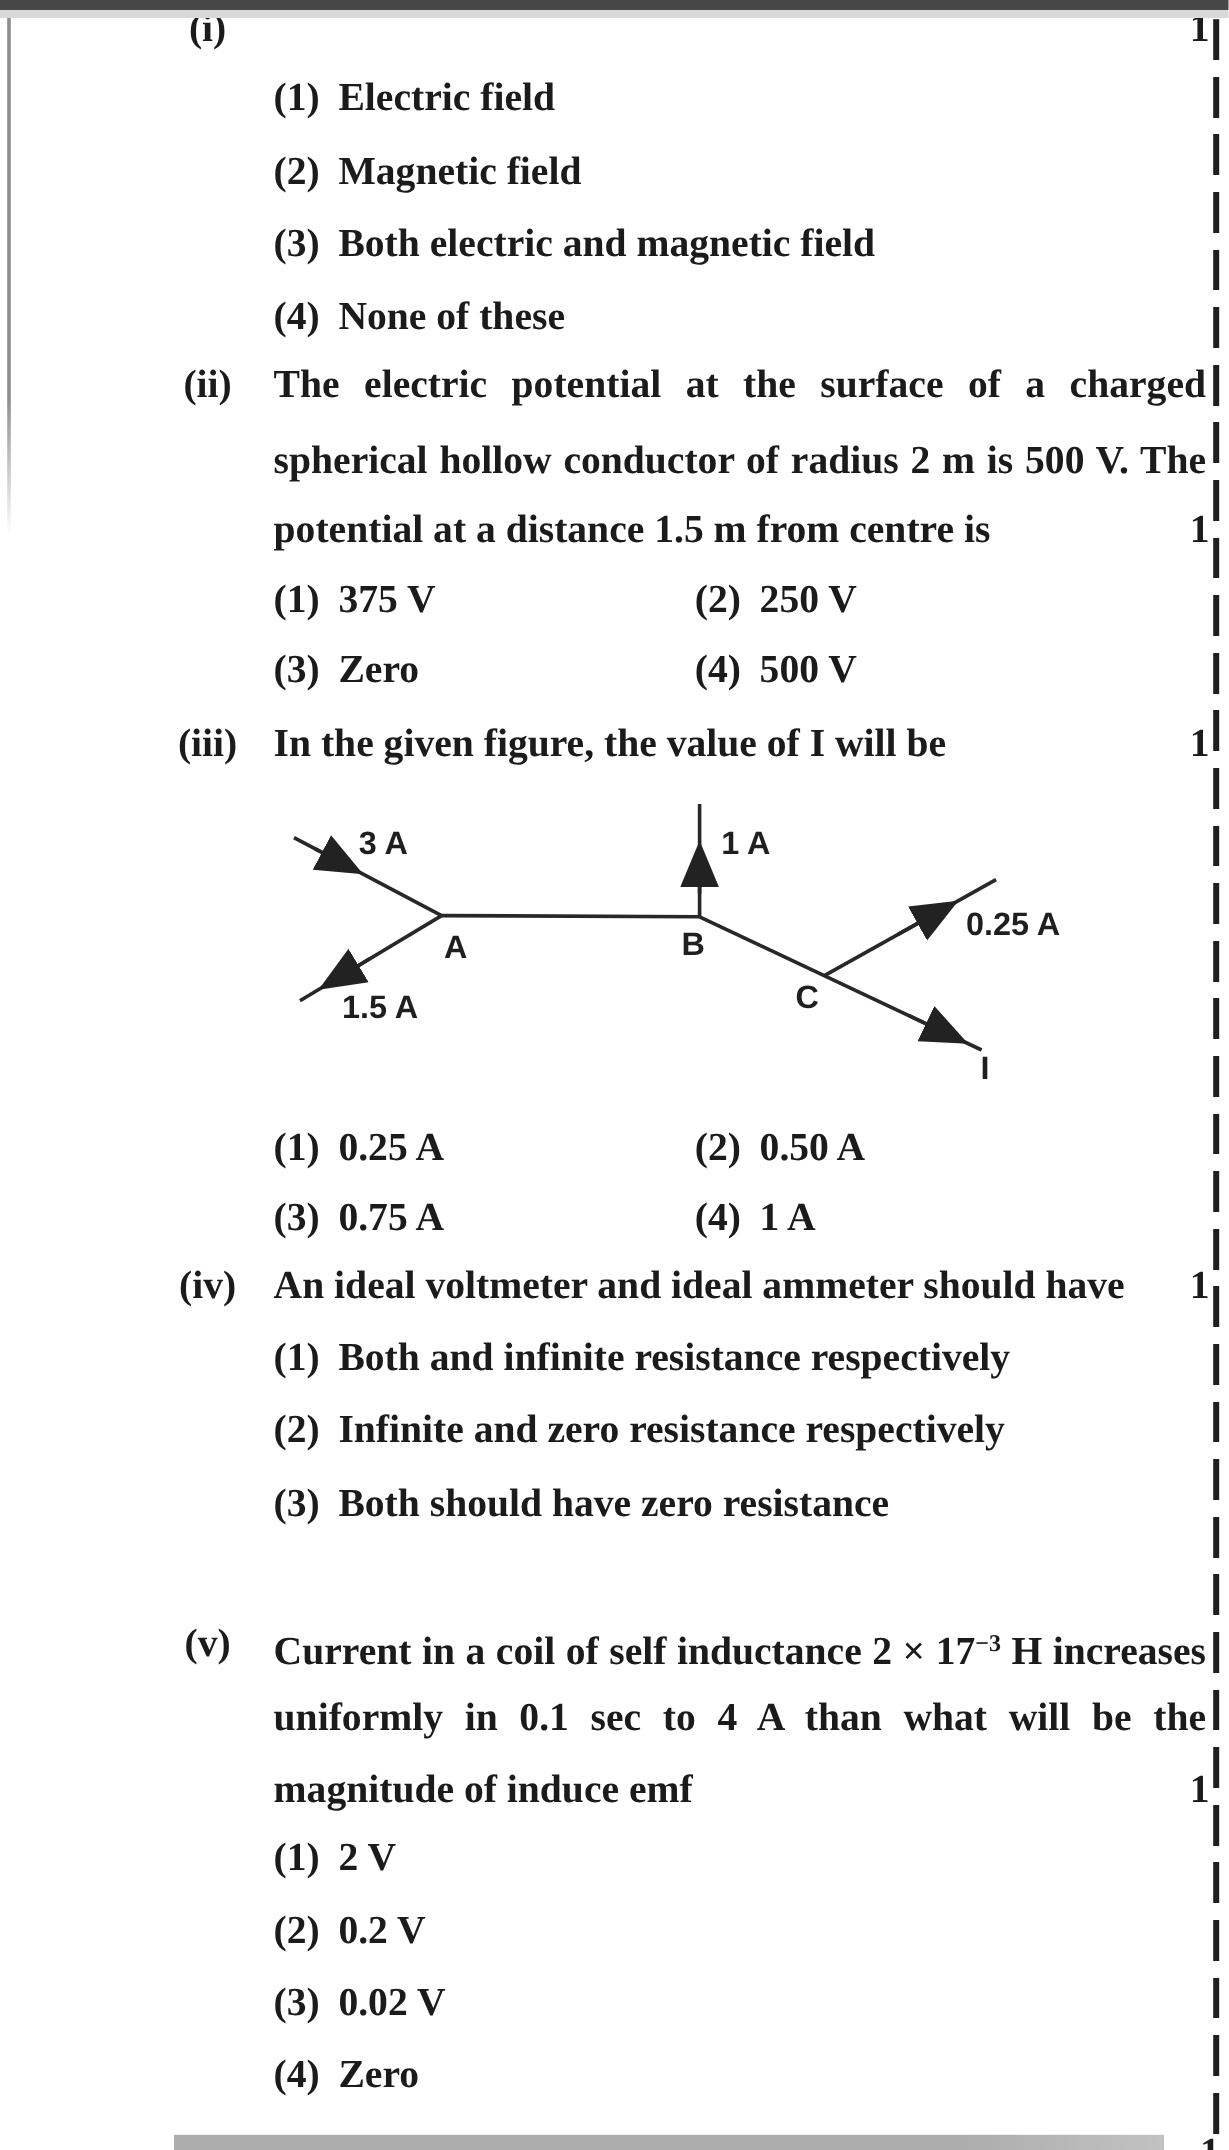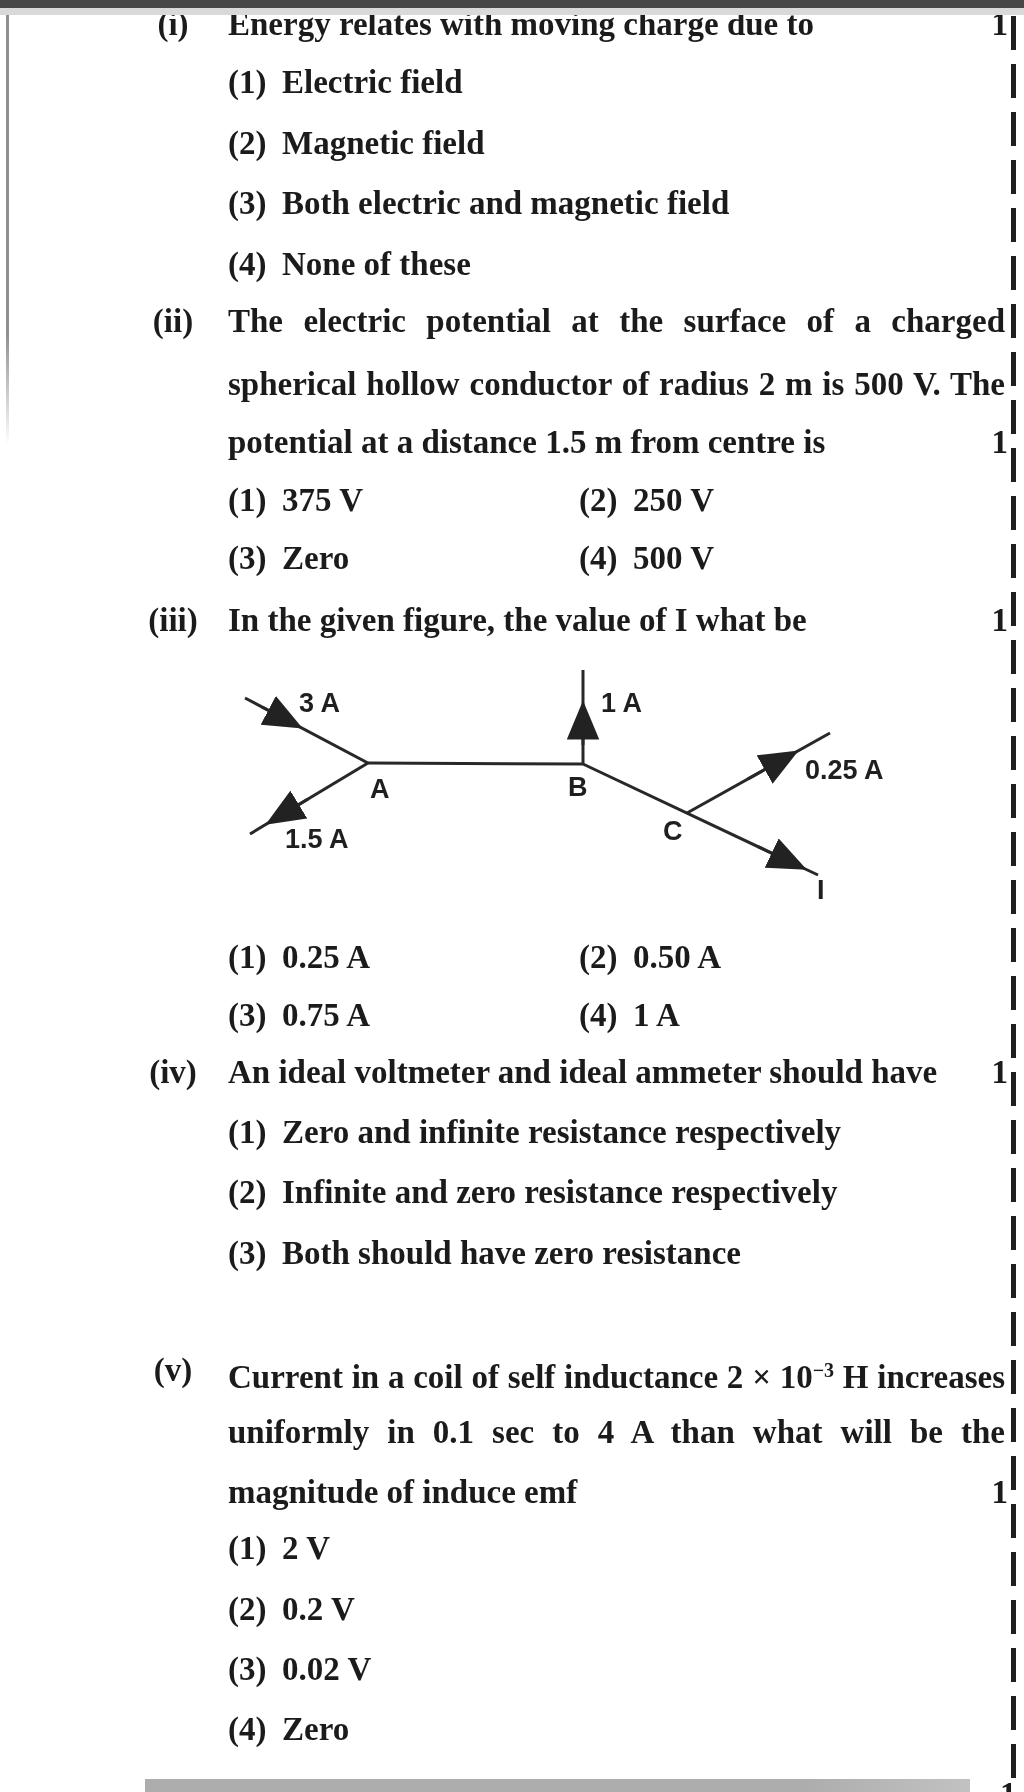--- a/index.html
+++ b/index.html
@@ -27,21 +27,20 @@
 </head>
 <body>
 
 <div class="page">
   <div class="topbar"></div>
   <div class="leftline"></div>
   <div class="rightdash"></div>
 
   <div class="row" style="top:3px">
     <div class="marker">(i)</div>
-    <div class="content">Energy relates with moving charge due to</div>
     <div class="marks">1</div>
   </div>
   <div class="row" style="top:61px">
     <div class="content"><span class="onum">(1)</span><span>Electric field</span></div>
   </div>
   <div class="row" style="top:122px">
     <div class="content"><span class="onum">(2)</span><span>Magnetic field</span></div>
   </div>
   <div class="row" style="top:182px">
     <div class="content"><span class="onum">(3)</span><span>Both electric and magnetic field</span></div>
@@ -65,21 +64,21 @@
     <div class="content"><span class="onum">(1)</span><span>375 V</span></div>
     <div class="col2"><span class="onum">(2)</span><span>250 V</span></div>
   </div>
   <div class="row" style="top:537px">
     <div class="content"><span class="onum">(3)</span><span>Zero</span></div>
     <div class="col2"><span class="onum">(4)</span><span>500 V</span></div>
   </div>
 
   <div class="row" style="top:599px">
     <div class="marker">(iii)</div>
-    <div class="content">In the given figure, the value of I what be</div>
+    <div class="content">In the given figure, the value of I will be</div>
     <div class="marks">1</div>
   </div>
 
   <svg class="fig" viewBox="230 650 670 260">
     <defs>
       <marker id="arr" viewBox="0 0 12 10" refX="10" refY="5" markerWidth="13" markerHeight="11" orient="auto">
         <path d="M0,0 L12,5 L0,10 Z" fill="#222"></path>
       </marker>
     </defs>
     <g stroke="#282828" stroke-width="3" fill="none">
@@ -115,32 +114,32 @@
     <div class="content"><span class="onum">(3)</span><span>0.75 A</span></div>
     <div class="col2"><span class="onum">(4)</span><span>1 A</span></div>
   </div>
 
   <div class="row" style="top:1051px">
     <div class="marker">(iv)</div>
     <div class="content">An ideal voltmeter and ideal ammeter should have</div>
     <div class="marks">1</div>
   </div>
   <div class="row" style="top:1111px">
-    <div class="content"><span class="onum">(1)</span><span>Zero and infinite resistance respectively</span></div>
+    <div class="content"><span class="onum">(1)</span><span>Both and infinite resistance respectively</span></div>
   </div>
   <div class="row" style="top:1171px">
     <div class="content"><span class="onum">(2)</span><span>Infinite and zero resistance respectively</span></div>
   </div>
   <div class="row" style="top:1232px">
     <div class="content"><span class="onum">(3)</span><span>Both should have zero resistance</span></div>
   </div>
 
   <div class="row" style="top:1349px">
     <div class="marker">(v)</div>
-    <div class="content j"><span>Current in a coil of self inductance 2 × 10</span><sup>−3</sup><span> H increases</span></div>
+    <div class="content j"><span>Current in a coil of self inductance 2 × 17</span><sup>−3</sup><span> H increases</span></div>
   </div>
   <div class="row" style="top:1411px">
     <div class="content j">uniformly in 0.1 sec to 4 A than what will be the</div>
   </div>
   <div class="row" style="top:1471px">
     <div class="content">magnitude of induce emf</div>
     <div class="marks">1</div>
   </div>
   <div class="row" style="top:1527px">
     <div class="content"><span class="onum">(1)</span><span>2 V</span></div>

